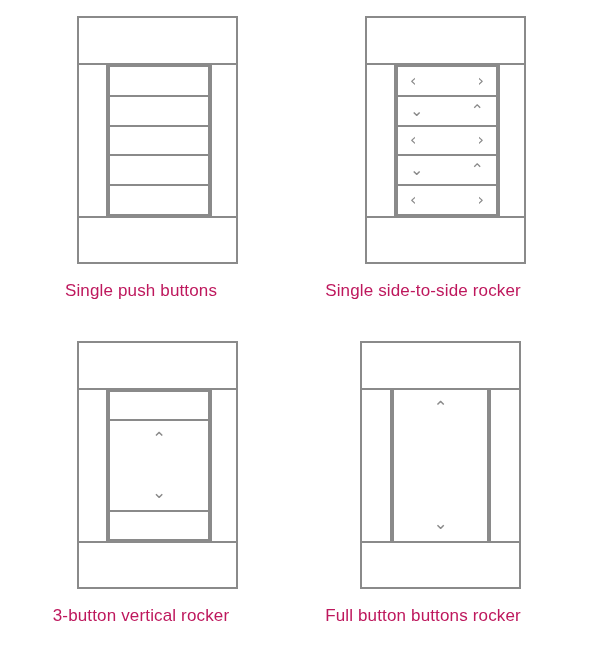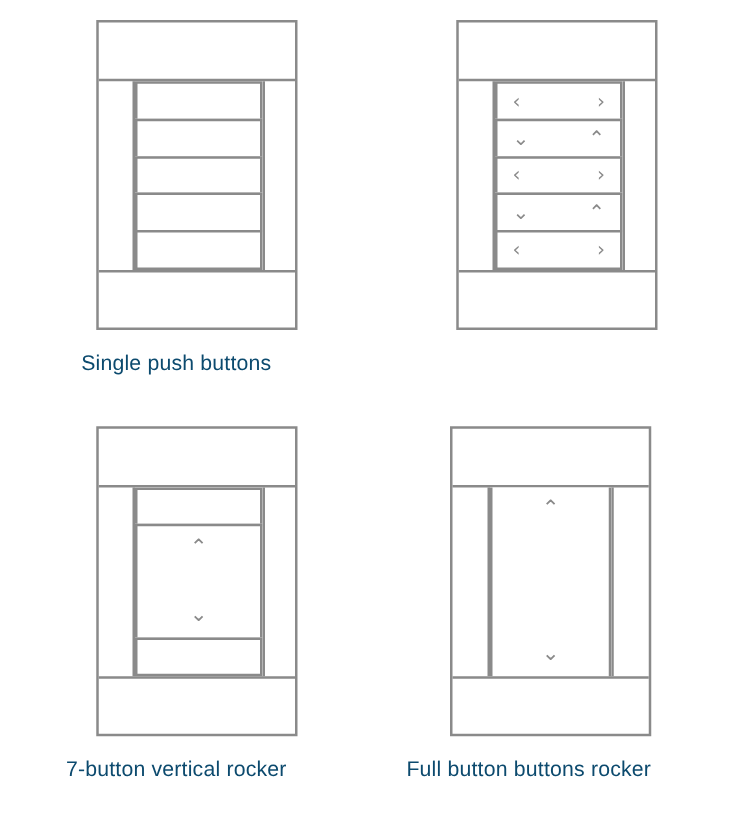--- a/index.html
+++ b/index.html
@@ -128,21 +128,21 @@
   .chev-down-pos { bottom: 9px; }
 
   
   .caption {
     position: absolute;
     left: 0;
     width: 100%;
     top: 281px;
     text-align: center;
     font-size: 17px;
-    color: #0c4a6e;
+    color: #be185d;
     letter-spacing: 0.15px;
     white-space: nowrap;
   }
 </style>
 </head>
 <body>
 
 <div class="canvas">
 
   <div class="cell cell-tl">
@@ -194,40 +194,41 @@
           <div class="btn btn-equal">
             <span class="chev chev-side chev-left">‹</span>
             <span class="chev chev-side chev-right">›</span>
           </div>
 
         </div>
         <div class="rail rail-right" style="width:26px"></div>
       </div>
       <div class="band-bottom"></div>
     </div>
+    <div class="caption">Single side-to-side rocker</div>
   </div>
 
   <div class="cell cell-bl">
     <div class="plate">
       <div class="band-top"></div>
       <div class="band-mid">
         <div class="rail rail-left" style="width:29px"></div>
         <div class="button-column">
           <div class="btn" style="flex:0 0 31px"></div>
           <div class="btn" style="flex:1 1 auto">
             <span class="chev chev-vert chev-up-pos">⌃</span>
             <span class="chev chev-vert chev-down-pos">⌄</span>
           </div>
           <div class="btn" style="flex:0 0 31px"></div>
         </div>
         <div class="rail rail-right" style="width:26px"></div>
       </div>
       <div class="band-bottom"></div>
     </div>
-    <div class="caption">7-button vertical rocker</div>
+    <div class="caption">3-button vertical rocker</div>
   </div>
 
   <div class="cell cell-br">
     <div class="plate">
       <div class="band-top"></div>
       <div class="band-mid">
         <div class="rail rail-left" style="width:30px"></div>
         <div class="button-column">
           <div class="btn" style="flex:1 1 auto; border-top:none; border-bottom:none">
             <span class="chev chev-vert chev-up-pos">⌃</span>

